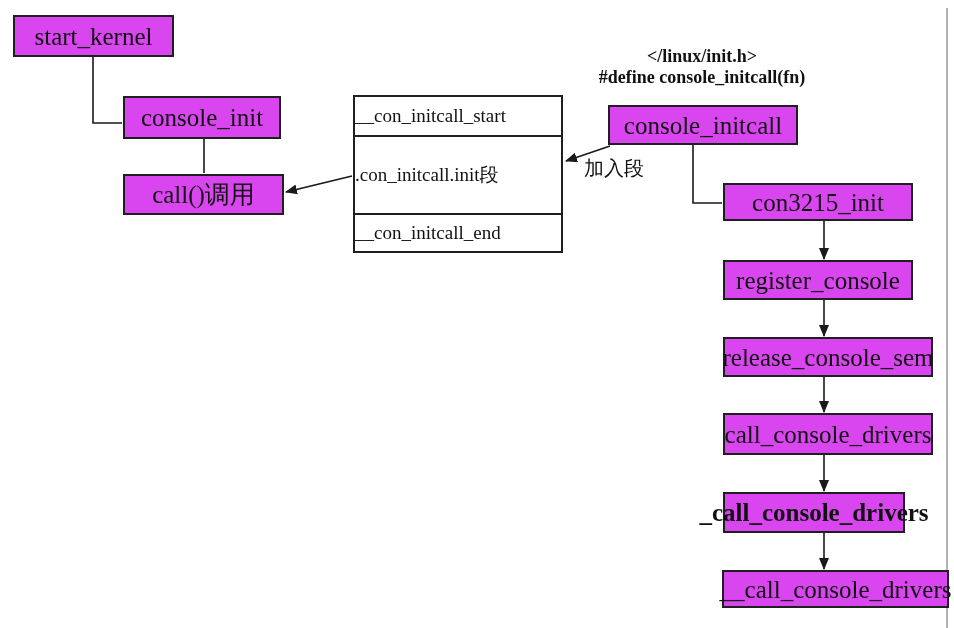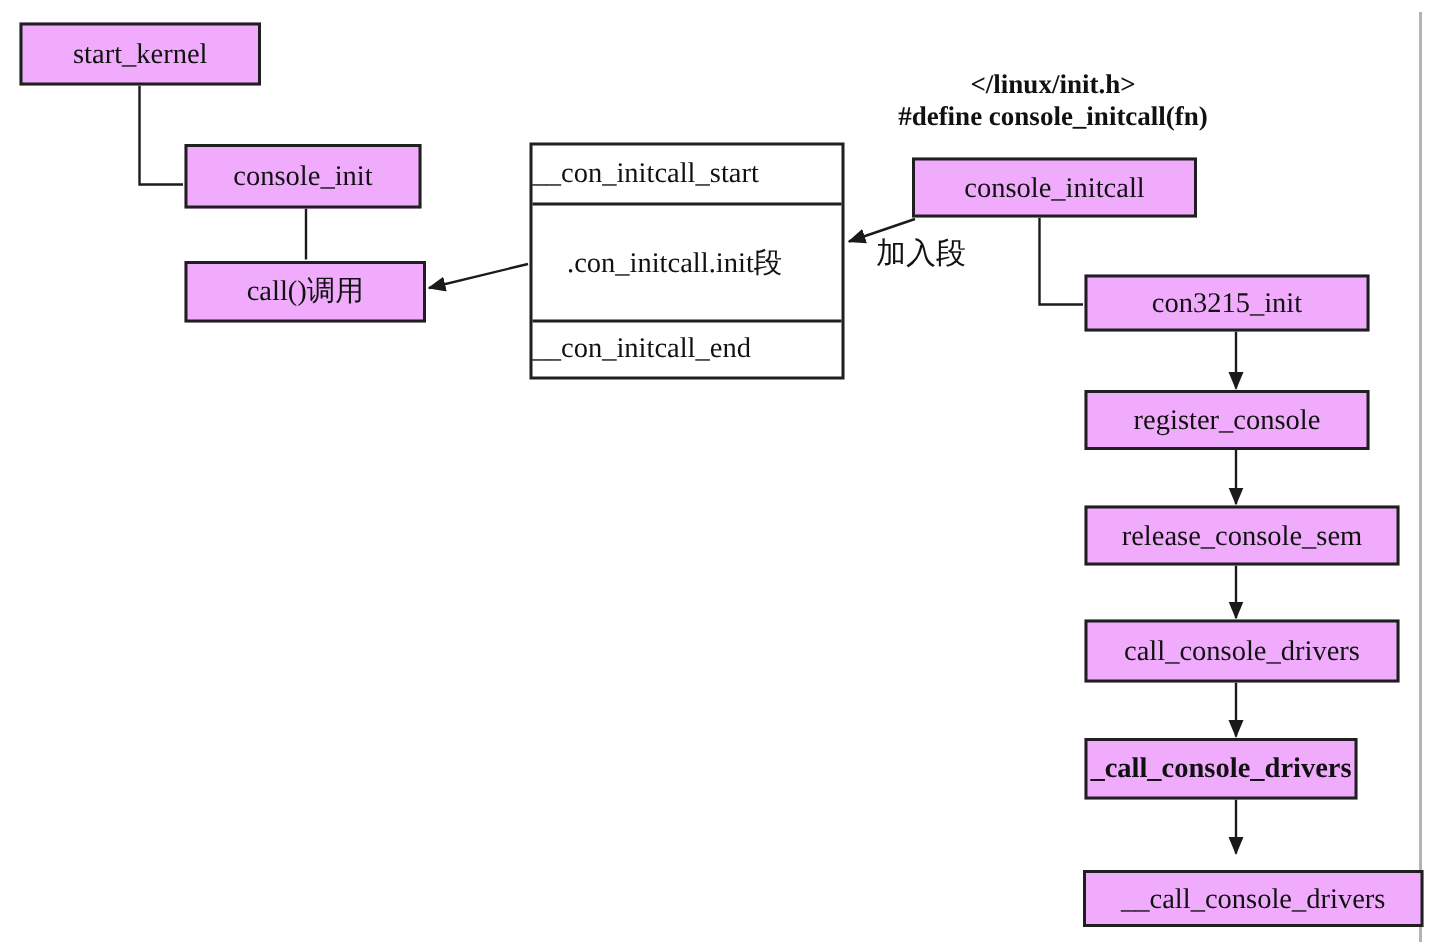--- a/index.html
+++ b/index.html
@@ -4,23 +4,23 @@
 <style>
   html,body{margin:0;padding:0;background:#fff;}
   .canvas{
     position:relative;width:954px;height:628px;background:#ffffff;overflow:hidden;
     font-family:"Liberation Serif","DejaVu Serif",serif;color:#111;
   }
   .right-border{position:absolute;left:946px;top:8px;width:2px;height:620px;background:#b3b3b3;}
   .wires{position:absolute;left:0;top:0;pointer-events:none;}
   .wire{stroke:#1a1a1a;stroke-width:1.6;fill:none;}
   .node{
-    position:absolute;box-sizing:border-box;border:2px solid #1f1f1f;background:#f0abfc;
+    position:absolute;box-sizing:border-box;border:2px solid #1f1f1f;background:#d946ef;
     display:flex;align-items:center;justify-content:center;
-    font-size:19px;white-space:nowrap;line-height:1;
+    font-size:25px;white-space:nowrap;line-height:1;
   }
   .section{
     position:absolute;box-sizing:border-box;border:2px solid #1f1f1f;background:#ffffff;
     display:flex;flex-direction:column;
   }
   .section .row{
     box-sizing:border-box;display:flex;align-items:center;justify-content:flex-start;
     font-size:19px;white-space:nowrap;
   }
   .section .row + .row{border-top:2px solid #1f1f1f;}
@@ -30,29 +30,29 @@
   }
   .join-label{
     position:absolute;left:584px;top:155px;font-size:20px;white-space:nowrap;
   }
   
   #n-start{left:13px;top:15px;width:161px;height:42px;}
   #n-coninit{left:123px;top:96px;width:158px;height:43px;}
   #n-call{left:123px;top:174px;width:161px;height:41px;}
   #n-section{left:353px;top:95px;width:210px;height:158px;}
   #n-section .row-top{height:38px;}
-  #n-section .row-mid{flex:1;padding-left:23px;}
+  #n-section .row-mid{flex:1;}
   #n-section .row-bot{height:38px;}
   #n-initcall{left:608px;top:105px;width:190px;height:40px;text-align:right;}
   #n-con3215{left:723px;top:183px;width:190px;height:38px;}
   #n-register{left:723px;top:260px;width:190px;height:40px;}
   #n-release{left:723px;top:337px;width:210px;height:40px;}
   #n-calldrv{left:723px;top:413px;width:210px;height:42px;}
   #n-calldrv1{left:723px;top:492px;width:182px;height:41px;font-weight:bold;}
-  #n-calldrv2{left:722px;top:570px;width:227px;height:38px;margin-top:10px;}
+  #n-calldrv2{left:722px;top:570px;width:227px;height:38px;}
 </style>
 </head>
 <body>
 
 <div class="canvas">
 
   <div class="right-border"></div>
 
   <svg class="wires" width="954" height="628" viewBox="0 0 954 628" aria-hidden="true">
     <defs>

